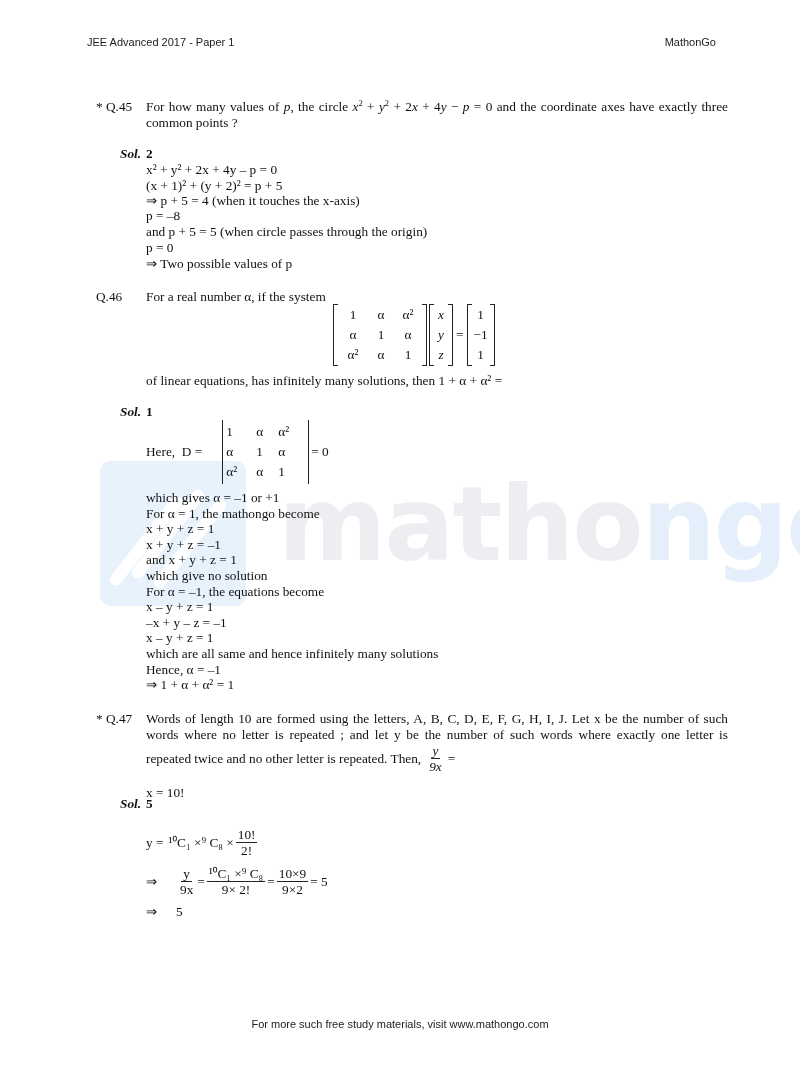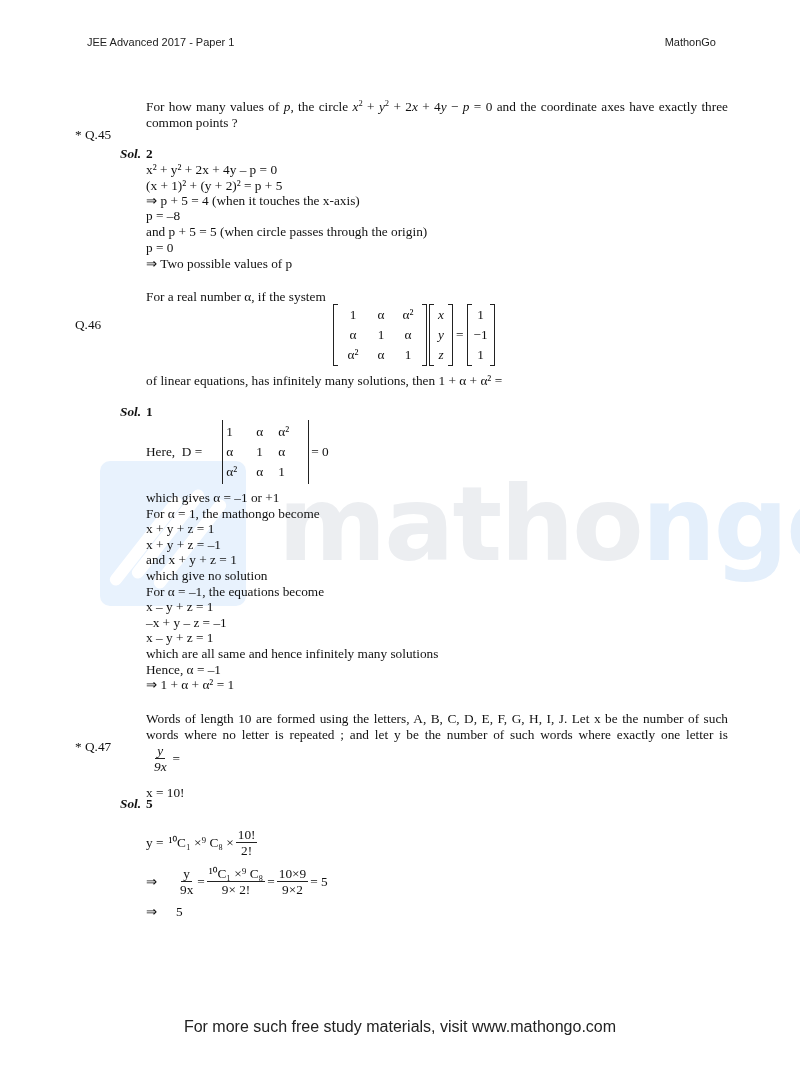--- a/index.html
+++ b/index.html
@@ -1,31 +1,31 @@
 <!DOCTYPE html>
 <html><head>
 <meta charset="utf-8">
 <style>
   html, body { margin:0; padding:0; background:#ffffff; }
   body { width:800px; height:1067px; position:relative; overflow:hidden; color:#111; }
   .sans { font-family:"Liberation Sans", sans-serif; }
   .hdr { position:absolute; top:36px; font-size:11px; color:#222; }
   .hdr-left { left:87px; }
   .hdr-right { right:84px; }
-  .footer { position:absolute; top:1018px; left:0; width:800px; text-align:center; font-size:16px; color:#222; }
+  .footer { position:absolute; top:1018px; left:0; width:800px; text-align:center; font-size:11px; color:#222; }
 
   
   .wm-icon { position:absolute; left:100px; top:461px; width:146px; height:145px; background:#e8f2fd; border-radius:10px; overflow:hidden; z-index:0; }
   .wm-stripe { position:absolute; width:12px; height:110px; background:#ffffff; border-radius:6px; transform:rotate(38deg); }
   .wm-text { position:absolute; left:278px; top:472px; font-family:"DejaVu Sans", sans-serif; font-weight:bold; font-size:104px; letter-spacing:-2px; line-height:1; z-index:0; }
   .wm-a { color:#eceef1; }
   .wm-b { color:#e4effb; }
 
   .content { position:absolute; left:0; top:0; width:800px; z-index:1; font-family:"Liberation Serif", serif; font-size:13.3px; }
-  .qlabel { position:absolute; left:75px;margin-top:28px; }
+  .qlabel { position:absolute; left:96px; }
   .qtext { position:absolute; left:146px; width:582px; text-align:justify; line-height:16px; }
   .sol-label { position:absolute; left:96px; font-weight:bold; font-style:italic;margin-left:24px; }
   .sol-ans { position:absolute; left:146px; font-weight:bold; }
   .line { position:absolute; left:146px; white-space:nowrap; line-height:15px; }
   sup { font-size:8.5px; vertical-align:5px; line-height:0; }
   .it { font-style:italic; }
 
   
   .mat { position:absolute; display:flex; align-items:center; }
   .bk { border:1px solid #222; border-width:1px 0 1px 1px; width:4px; }
@@ -139,20 +139,21 @@
   <div class="line" style="top:615px;">–x + y – z = –1</div>
   <div class="line" style="top:630px;">x – y + z = 1</div>
   <div class="line" style="top:646px;">which are all same and hence infinitely many solutions</div>
   <div class="line" style="top:662px;">Hence, α = –1</div>
   <div class="line" style="top:677px;">⇒ 1 + α + α² = 1</div>
 
   <div class="qlabel" style="top:711px;">* Q.47</div>
   <div class="qtext" style="top:711px; text-align-last:justify;">Words of length 10 are formed using the letters, A, B, C, D, E, F, G, H, I, J. Let x be the number of such</div>
   <div class="qtext" style="top:727px; text-align-last:justify;">words where no letter is repeated ; and let y be the number of such words where exactly one letter is</div>
   <div class="line" style="top:743px; display:flex; align-items:center;">
+    <span>repeated twice and no other letter is repeated. Then,</span>
     <span class="frac it" style="margin-left:6px;">
         <span class="num">y</span>
         <span class="den">9x</span>
       </span>
     <span style="margin-left:2px;">=</span>
   </div>
 
   <div class="sol-label" style="top:796px;">Sol.</div>
   <div class="sol-ans" style="top:796px;">5</div>
   <div class="line" style="top:785px;">x = 10!</div>

